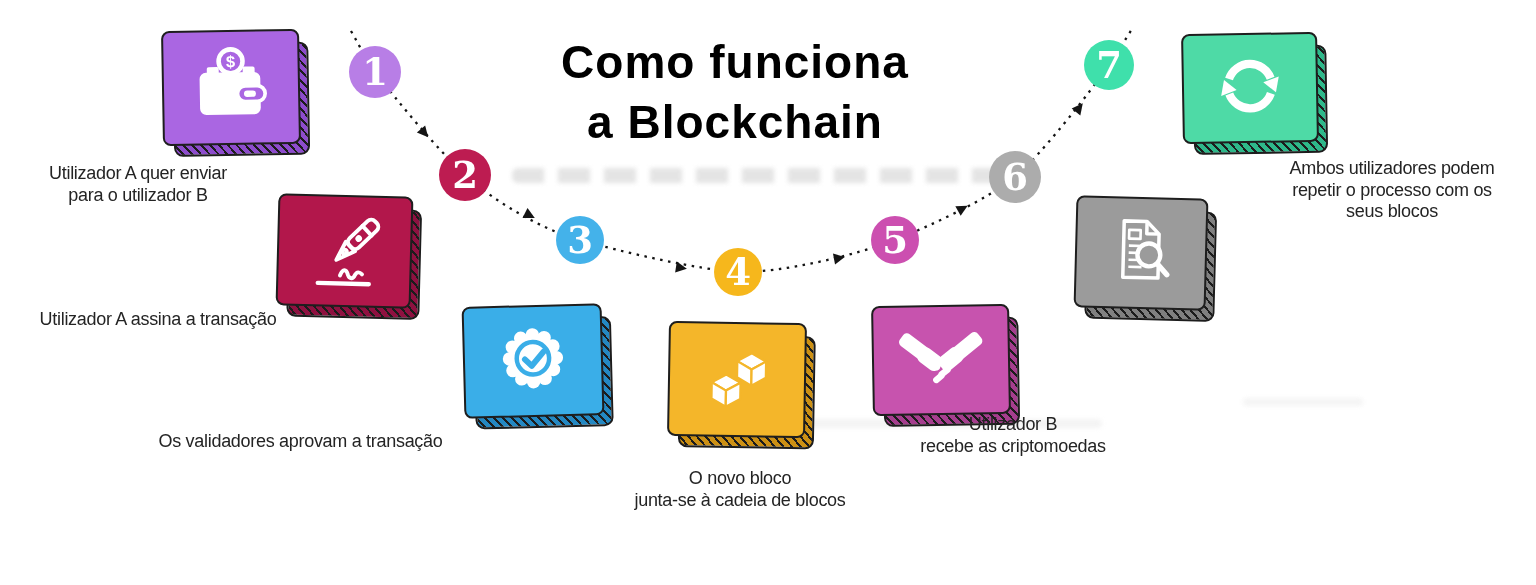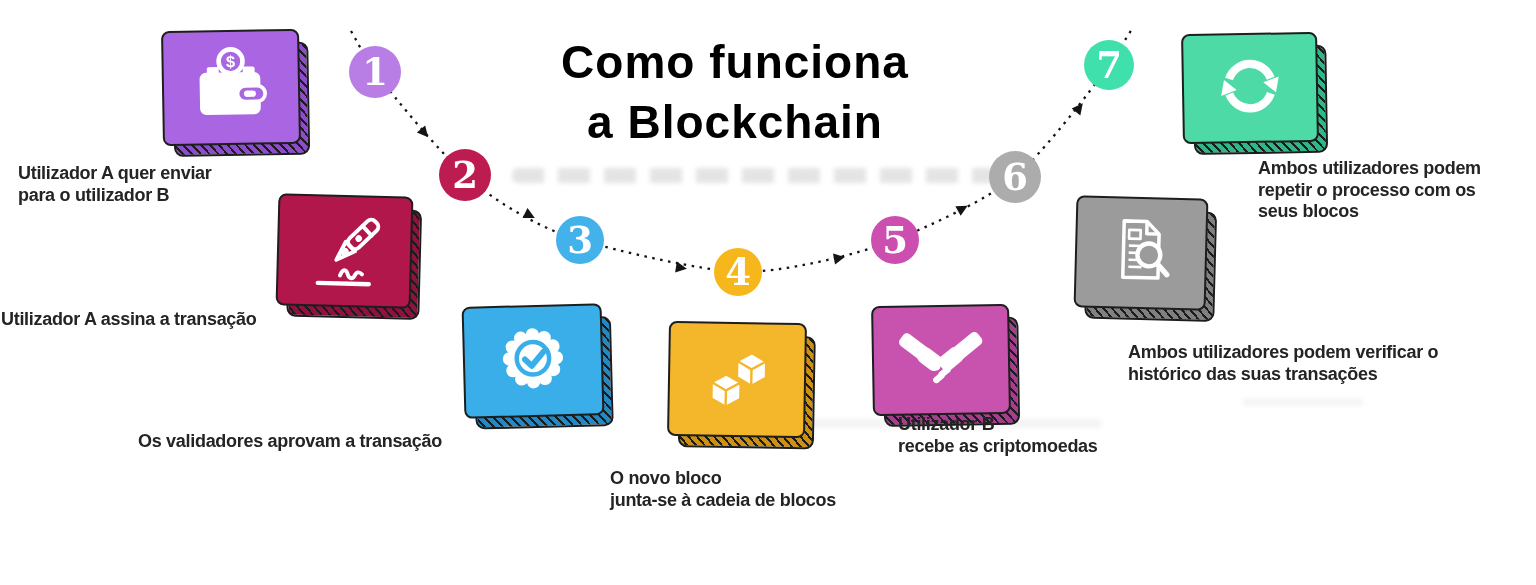--- a/index.html
+++ b/index.html
@@ -13,22 +13,22 @@
     position:absolute;left:11px;top:13px;right:-9px;bottom:-11px;
     background:repeating-linear-gradient(48deg,var(--edge) 0 4.5px,#1c1c1c 4.5px 6.5px);
     border:2px solid #1c1c1c;border-radius:9px;
   }
   .card .face{
     position:absolute;inset:0;border:2.5px solid #1e1e1e;border-radius:8px;
     display:flex;align-items:center;justify-content:center;
   }
   
   .label{
-    position:absolute;white-space:pre-line;
-    font-weight:bold;font-size:18px;line-height:1.2;color:#242424;
+    position:absolute;text-align:center;white-space:pre-line;
+    font-weight:normal;font-size:18px;line-height:1.2;color:#242424;
     letter-spacing:-0.3px;
   }
   
   #title{
     position:absolute;left:505px;top:32px;width:460px;text-align:center;
     font-weight:bold;font-size:46px;line-height:60px;color:#000000;
     letter-spacing:1px;white-space:pre-line;
   }
   
   #flow{position:absolute;left:0;top:0;}
@@ -225,25 +225,23 @@
         <path d="M27.4 39.8 A24 24 0 0 1 72.6 39.8" stroke="#fff" stroke-width="9" fill="none"></path>
         <path d="M72.6 56.2 A24 24 0 0 1 27.4 56.2" stroke="#fff" stroke-width="9" fill="none"></path>
         <path d="M0 -9 L15 0 L0 9 Z" fill="#fff" transform="translate(73 41) rotate(70)"></path>
         <path d="M0 -9 L15 0 L0 9 Z" fill="#fff" transform="translate(27 55) rotate(-110)"></path>
       </svg>
     </div>
   </div>
 
   <div class="label" style="left:18px;top:163px;width:240px">Utilizador A quer enviar
 para o utilizador B</div>
-  <div class="label" style="left:1px;top:309px;width:300px">Utilizador A assina a transação</div>
+  <div class="label" style="left:8px;top:309px;width:300px">Utilizador A assina a transação</div>
   <div class="label" style="left:138px;top:431px;width:325px">Os validadores aprovam a transação</div>
   <div class="label" style="left:610px;top:468px;width:260px">O novo bloco
 junta-se à cadeia de blocos</div>
   <div class="label" style="left:898px;top:414px;width:230px">Utilizador B
 recebe as criptomoedas</div>
-  <div class="label" style="left:1128px;top:342px;width:360px">Ambos utilizadores podem verificar o
-histórico das suas transações</div>
   <div class="label" style="left:1258px;top:158px;width:268px">Ambos utilizadores podem
 repetir o processo com os
 seus blocos</div>
 
 </div>
 
 </body></html>

